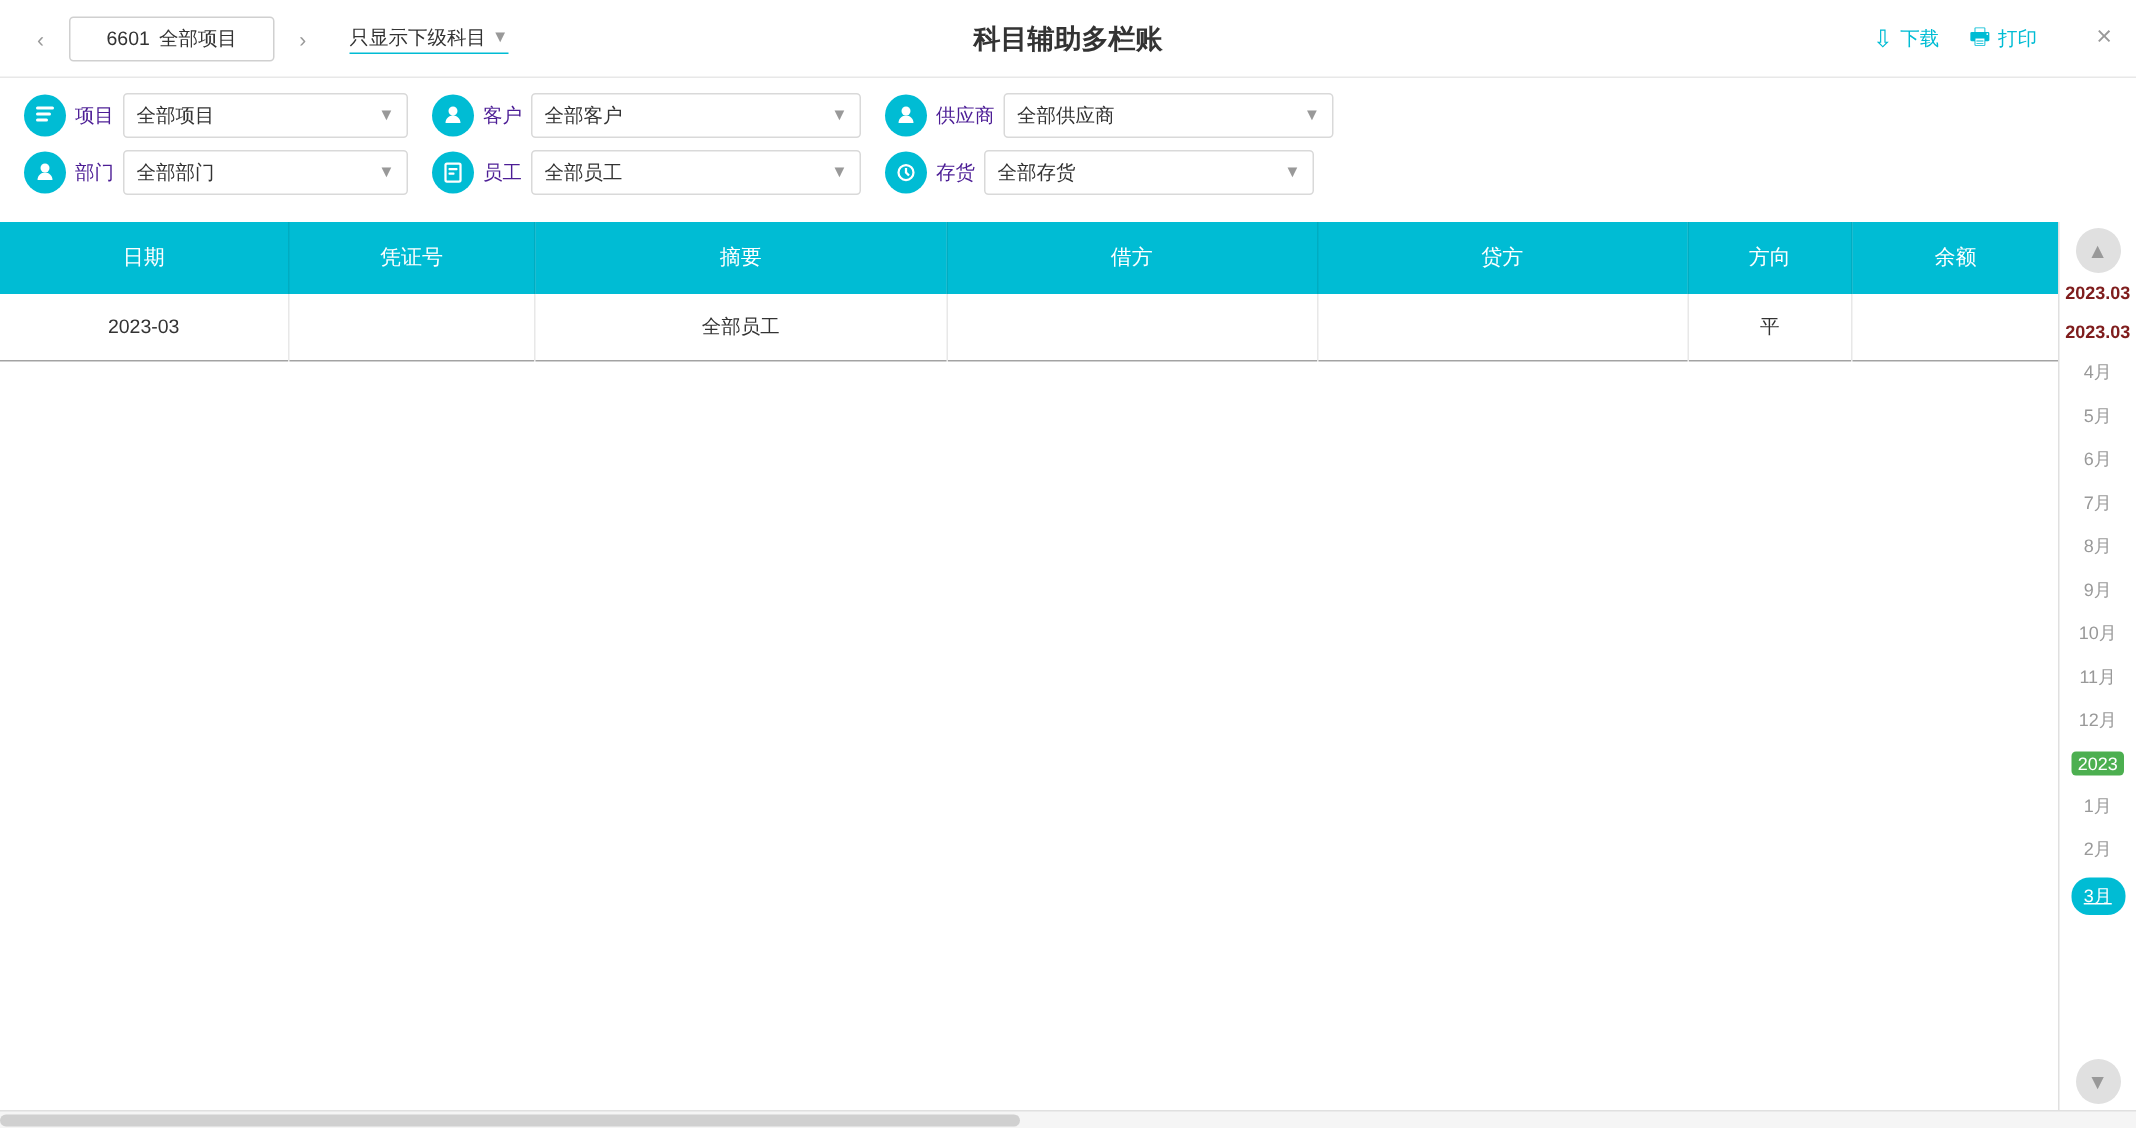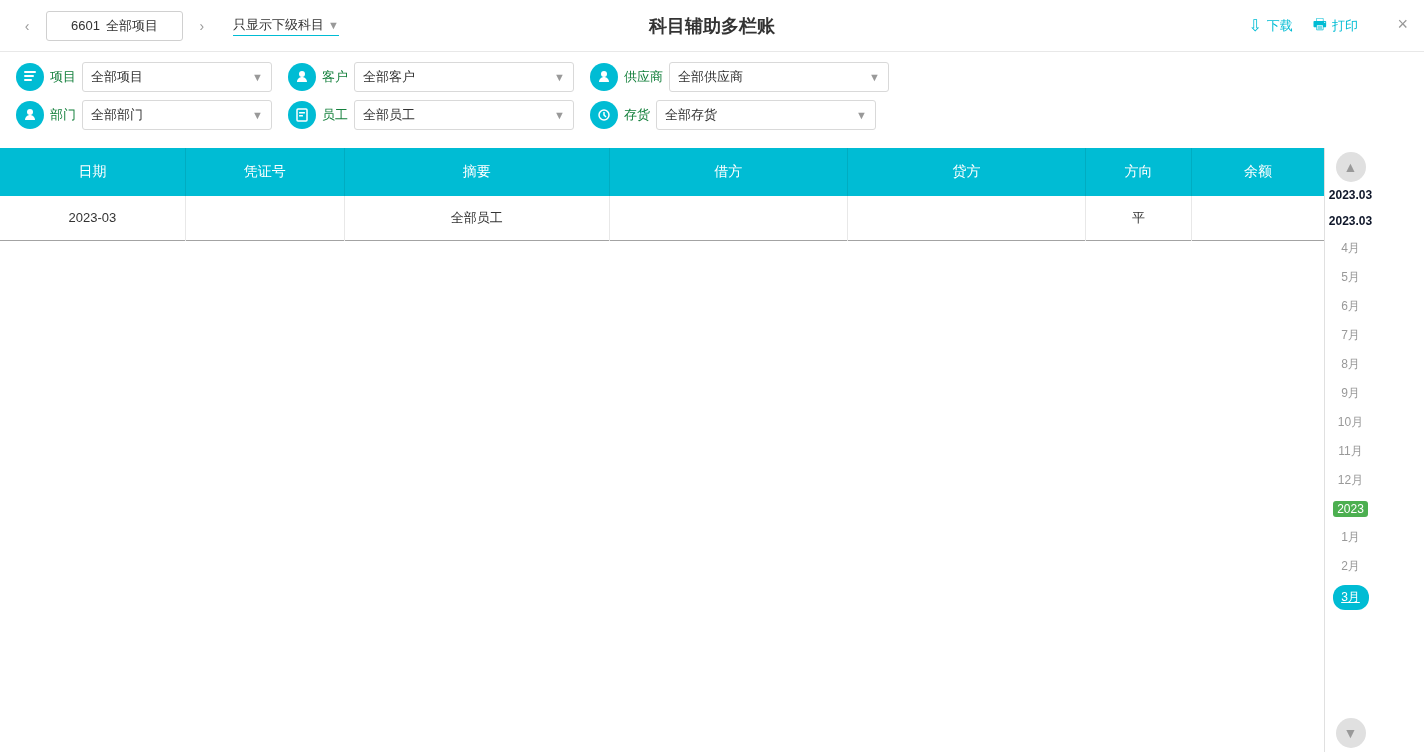--- a/index.html
+++ b/index.html
@@ -121,21 +121,21 @@
       border-radius: 50%;
       background: #00bcd4;
       display: flex;
       align-items: center;
       justify-content: center;
       color: #fff;
       font-size: 14px;
       flex-shrink: 0;
     }
     .filter-label {
-      color: #15803d;
+      color: #4c1d95;
       font-size: 13px;
       white-space: nowrap;
     }
     .filter-select {
       display: flex;
       align-items: center;
       border: 1px solid #d9d9d9;
       border-radius: 3px;
       height: 30px;
       padding: 0 8px;
@@ -241,21 +241,21 @@
     .timeline-item.active-teal {
       background: #00bcd4;
       color: #fff;
       border-radius: 12px;
       width: 36px;
       margin: 2px auto;
       padding: 4px 0;
       text-decoration: underline;
     }
     .timeline-item.active-period {
-      color: #0f172a;
+      color: #7f1d1d;
       font-weight: bold;
     }
     .timeline-year-badge {
       background: #4caf50;
       color: #fff;
       font-size: 12px;
       border-radius: 3px;
       padding: 1px 4px;
       margin: 2px 0;
       display: inline-block;
@@ -268,22 +268,21 @@
       flex-direction: column;
       align-items: center;
       scrollbar-width: none;
     }
     .timeline-items-list::-webkit-scrollbar { display: none; }
     
     .content-area {
       flex: 1;
       display: flex;
       overflow: hidden;
-      flex-direction: row;
-      gap: 48px;
+      flex-direction: column;
     }
     .main-area {
       flex: 1;
       display: flex;
       overflow: hidden;
     }
   </style>
 </head>
 <body>
 

